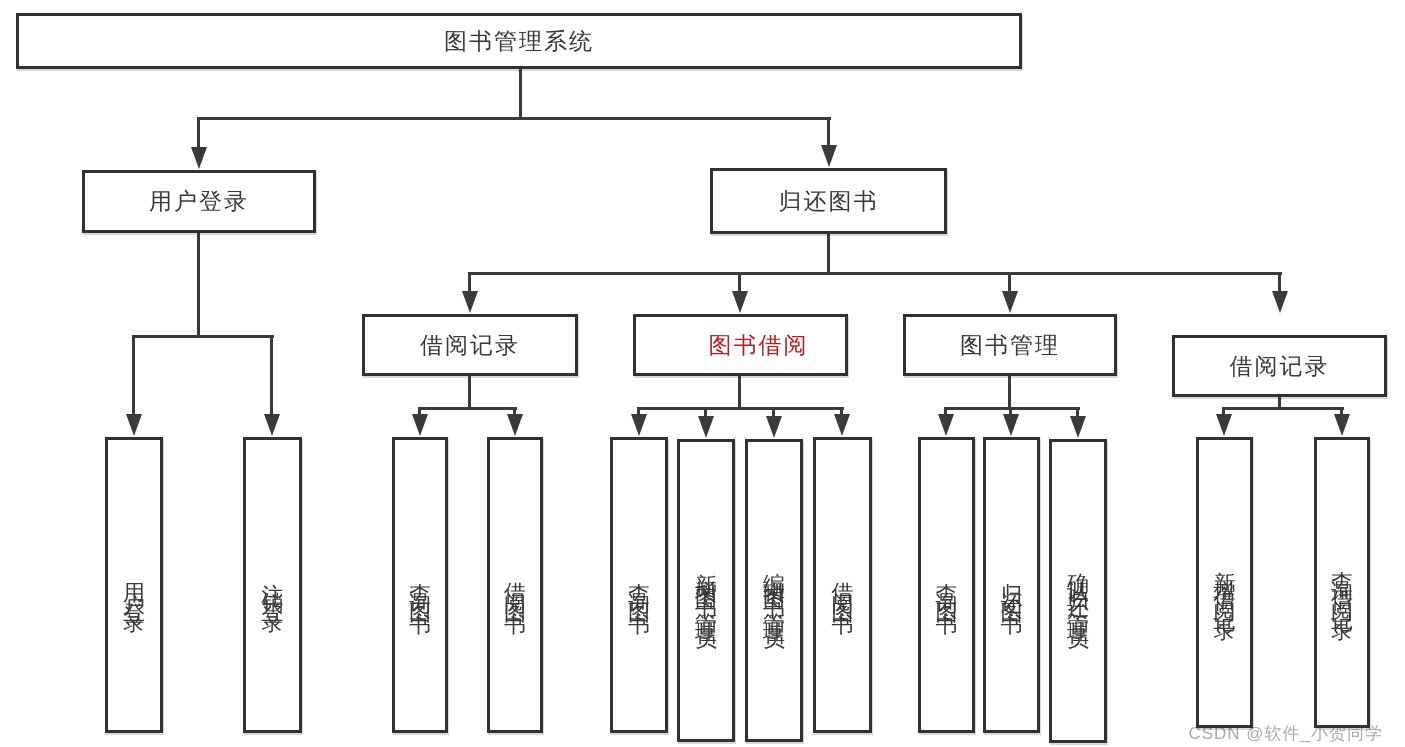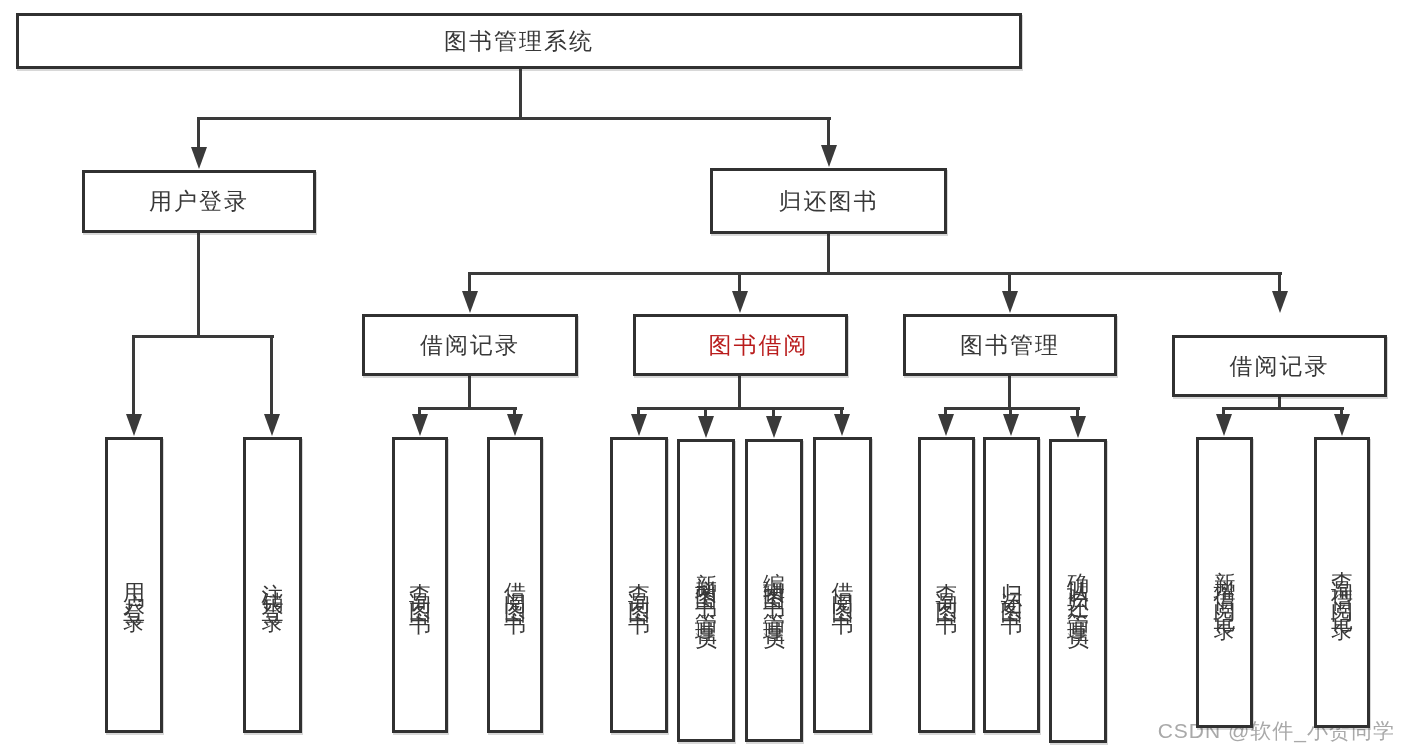--- a/index.html
+++ b/index.html
@@ -46,23 +46,23 @@
   .arrowhead {
     position: absolute;
     width: 0;
     height: 0;
     border-left: 8px solid transparent;
     border-right: 8px solid transparent;
     border-top: 22px solid #3a3a3a;
   }
   #watermark {
     position: absolute;
-    right: 10px;
+    right: 22px;
     bottom: 2px;
-    font-size: 21px;
+    font-size: 17px;
     letter-spacing: 1px;
     color: #a9a9a9;
     white-space: nowrap;
   }
 </style>
 </head>
 <body>
 
 <div id="stage">
   <div id="watermark" style="color: rgb(169, 169, 169);">CSDN @软件_小贺同学</div>

